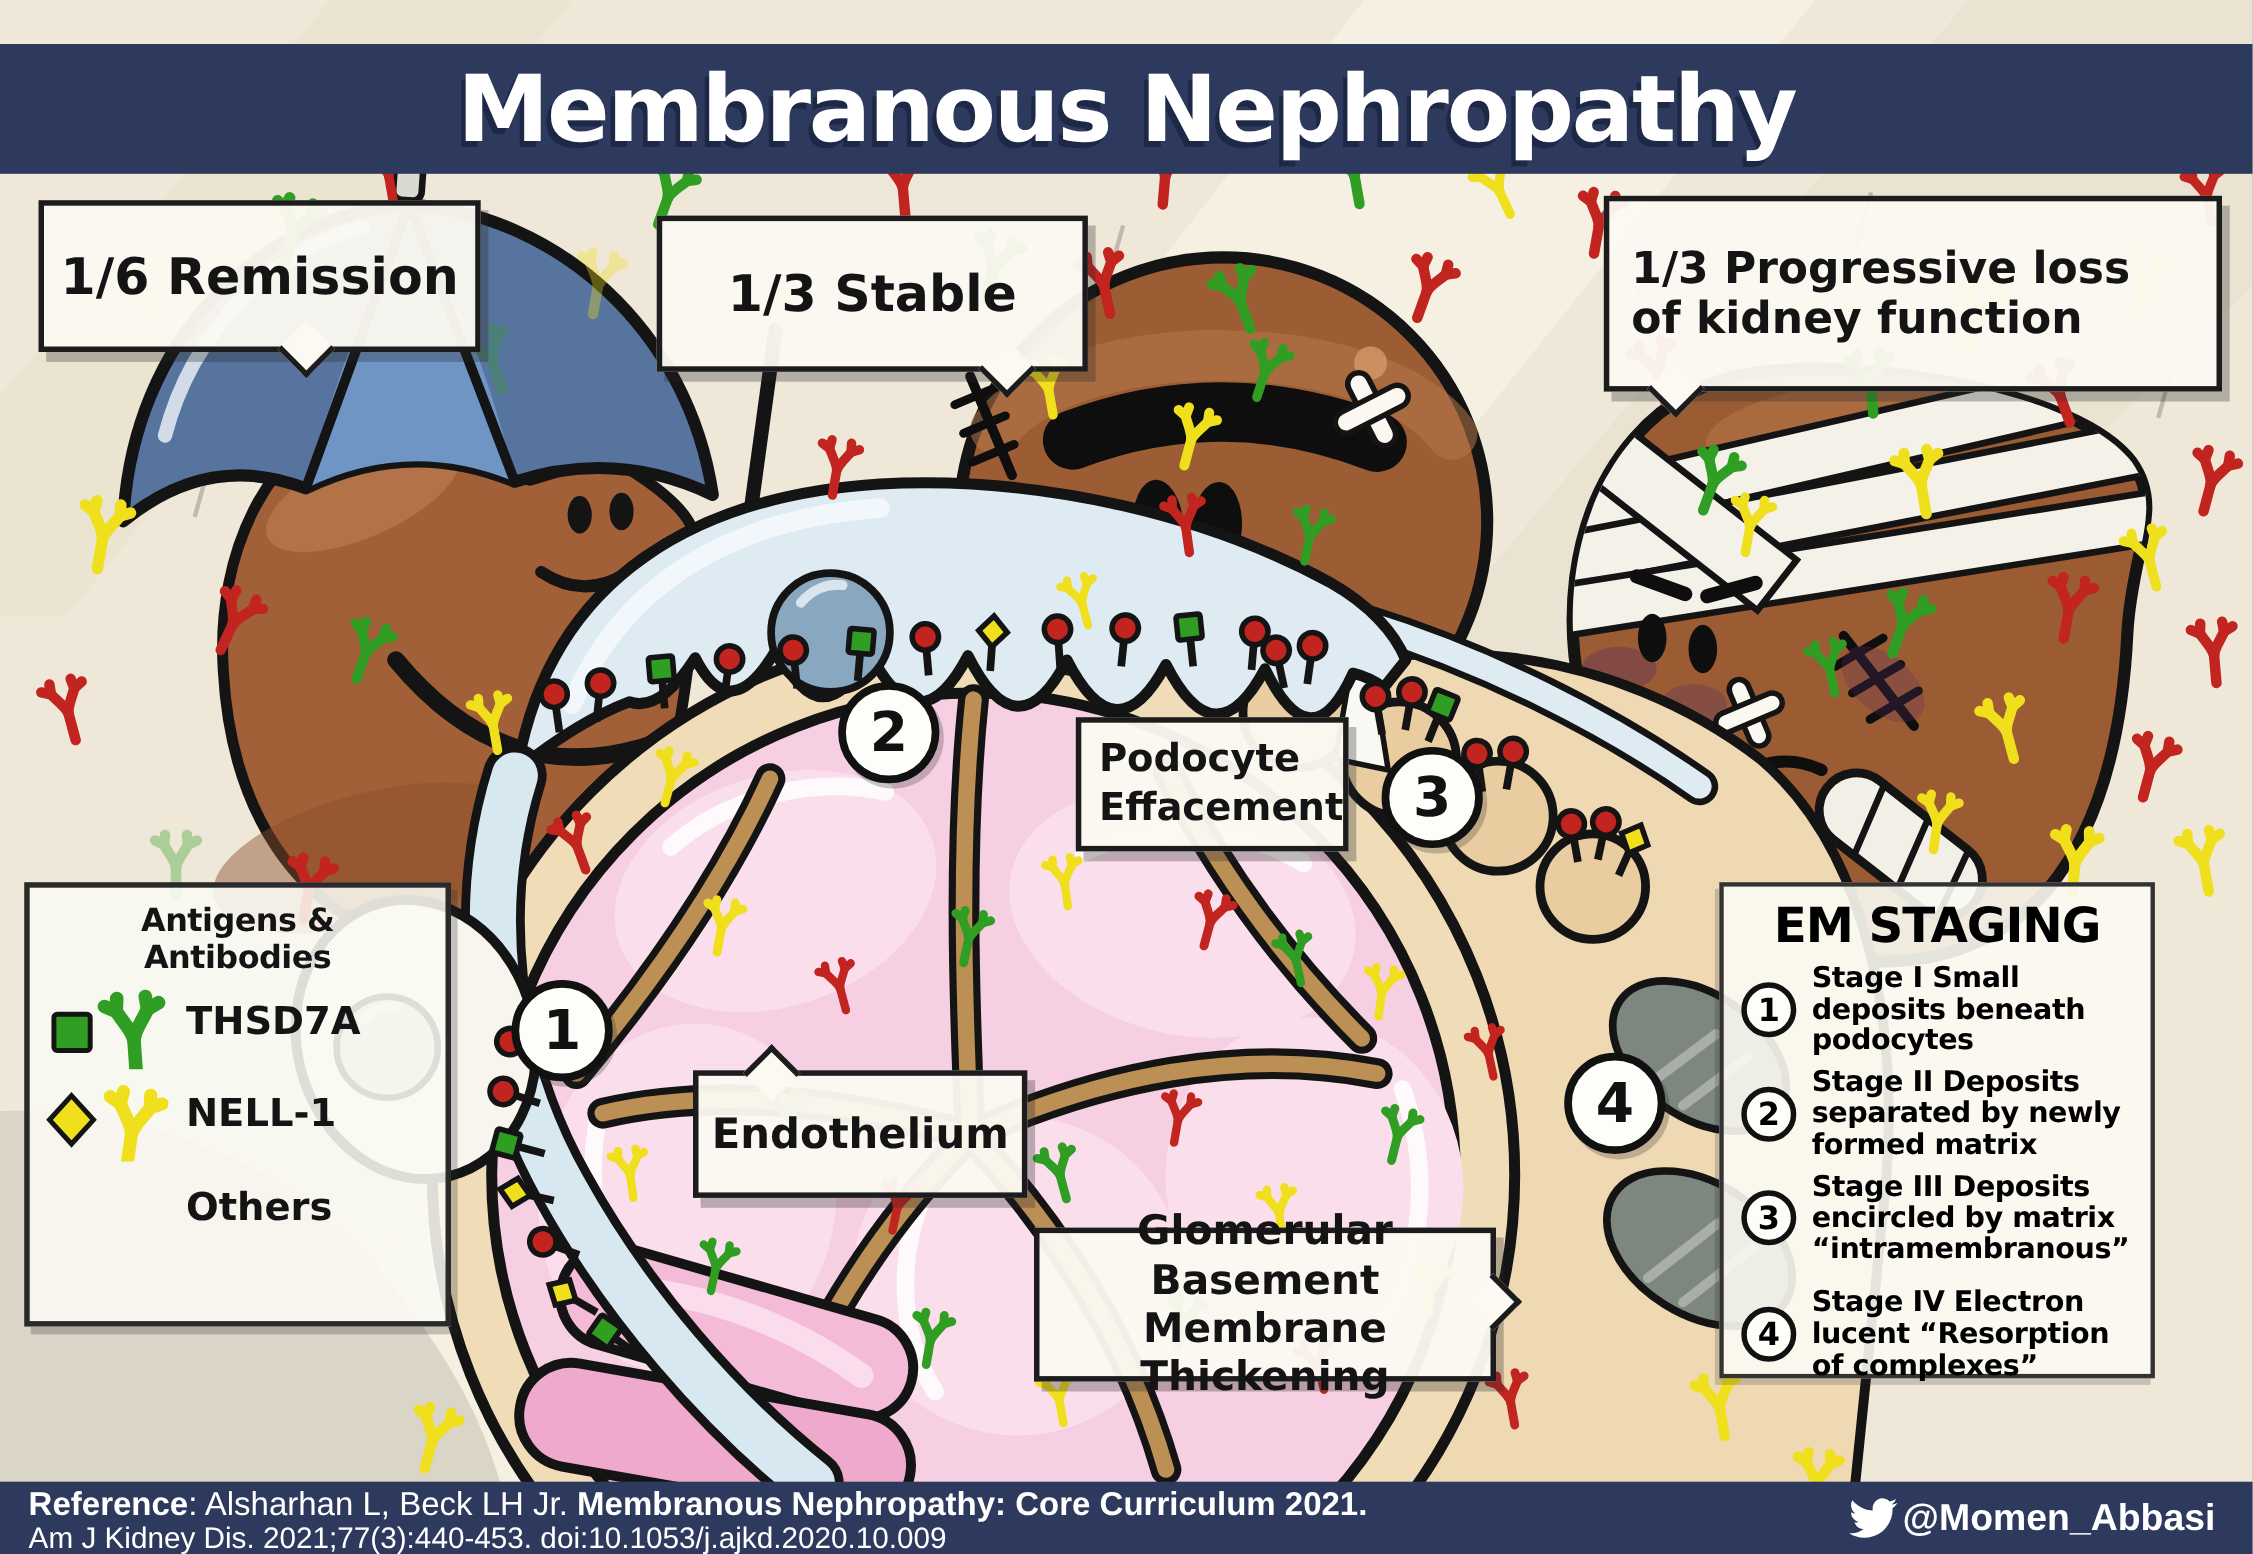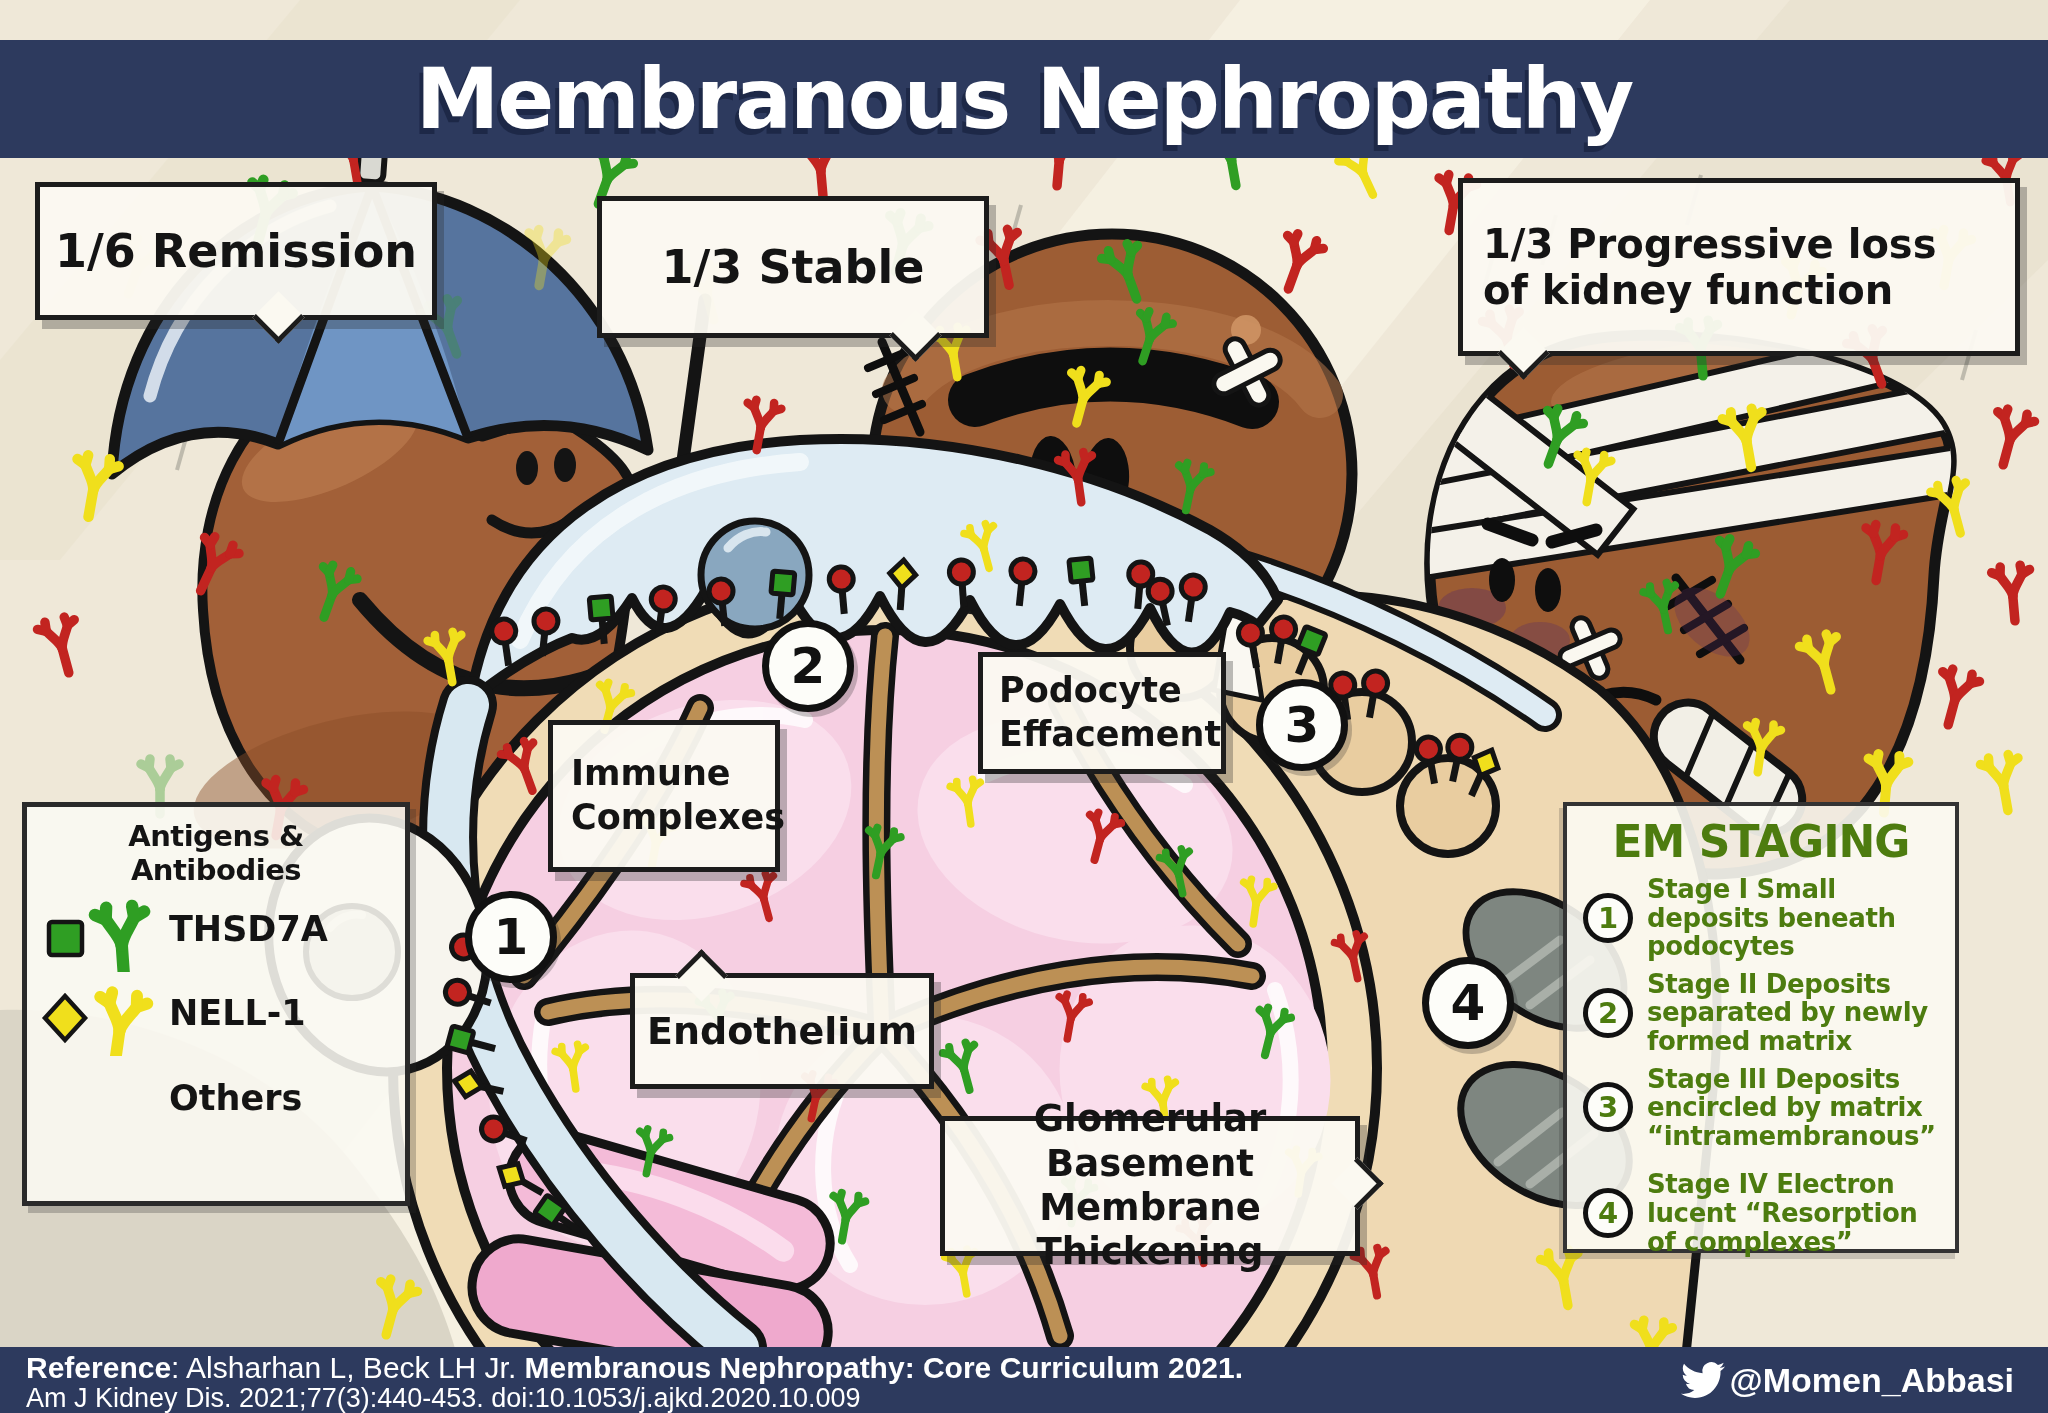--- a/index.html
+++ b/index.html
@@ -38,21 +38,21 @@
           background:rgba(251,249,242,0.88);border:5px solid #2a2a2a;z-index:7;
           box-shadow:6px 7px 0 rgba(40,40,40,0.25);padding:10px 14px;color:#141414;}
   .legend h2{margin:2px 0 0 0;font-size:29px;text-align:center;letter-spacing:-0.5px;}
   .lg-row{display:flex;align-items:center;gap:8px;height:84px;}
   .lg-row .lbl{font-size:35px;font-weight:bold;}
   .lg-row.others{height:56px;padding-left:128px;margin-top:15px;}
   .sub{font-size:0.6em;vertical-align:-0.3em;}
   
   .em{position:absolute;left:1563px;top:802px;width:396px;height:451px;box-sizing:border-box;
       background:rgba(251,249,242,0.9);border:4px solid #333;z-index:7;padding:8px 16px;
-      color:#4d7c0f;box-shadow:-4px 6px 0 rgba(40,40,40,0.2);}
+      color:#000000;box-shadow:-4px 6px 0 rgba(40,40,40,0.2);}
   .em h2{margin:2px 0 8px 0;font-size:44px;text-align:center;letter-spacing:-1px;}
   .em-item{display:flex;align-items:center;gap:14px;margin-bottom:9px;}
   .em-num{flex:0 0 auto;width:50px;height:50px;border-radius:50%;border:5px solid #111;
           box-sizing:border-box;background:#FDFDF9;display:flex;align-items:center;
           justify-content:center;font-size:29px;font-weight:bold;}
   .em-text{font-size:26px;font-weight:bold;line-height:1.1;letter-spacing:-0.4px;}
   .em-item.last{margin-top:20px;}
 </style>
 </head>
 <body>
@@ -370,23 +370,20 @@
   </div>
   <div class="callout" style="left:597px;top:196px;width:382px;height:132px;font-size:46px;">
     <span>1/3 Stable</span>
     <span class="tail down" style="left:295px;"></span>
   </div>
   <div class="callout leftalign" style="left:1458px;top:178px;width:562px;height:178px;font-size:40px;padding:0 20px;box-sizing:border-box;line-height:1.15;">
     <span style="text-align:left;">1/3 Progressive loss of kidney function</span>
     <span class="tail down" style="left:42px;"></span>
   </div>
 
-  <div class="callout leftalign" style="left:548px;top:720px;width:232px;height:152px;font-size:35px;padding-left:18px;box-sizing:border-box;line-height:1.25;">
-    <span style="text-align:left;">Immune Complexes</span>
-  </div>
   <div class="callout leftalign" style="left:978px;top:652px;width:248px;height:122px;font-size:35px;padding-left:16px;box-sizing:border-box;line-height:1.25;">
     <span style="text-align:left;">Podocyte Effacement</span>
   </div>
   <div class="callout" style="left:630px;top:973px;width:294px;height:106px;font-size:38px;align-items:center;">
     <span>Endothelium</span>
     <span class="tail up" style="left:48px;"></span>
   </div>
   <div class="callout" style="left:940px;top:1116px;width:410px;height:130px;font-size:37px;line-height:1.2;">
     <span>Glomerular Basement Membrane Thickening</span>
     <span class="tail right" style="top:44px;"></span>

